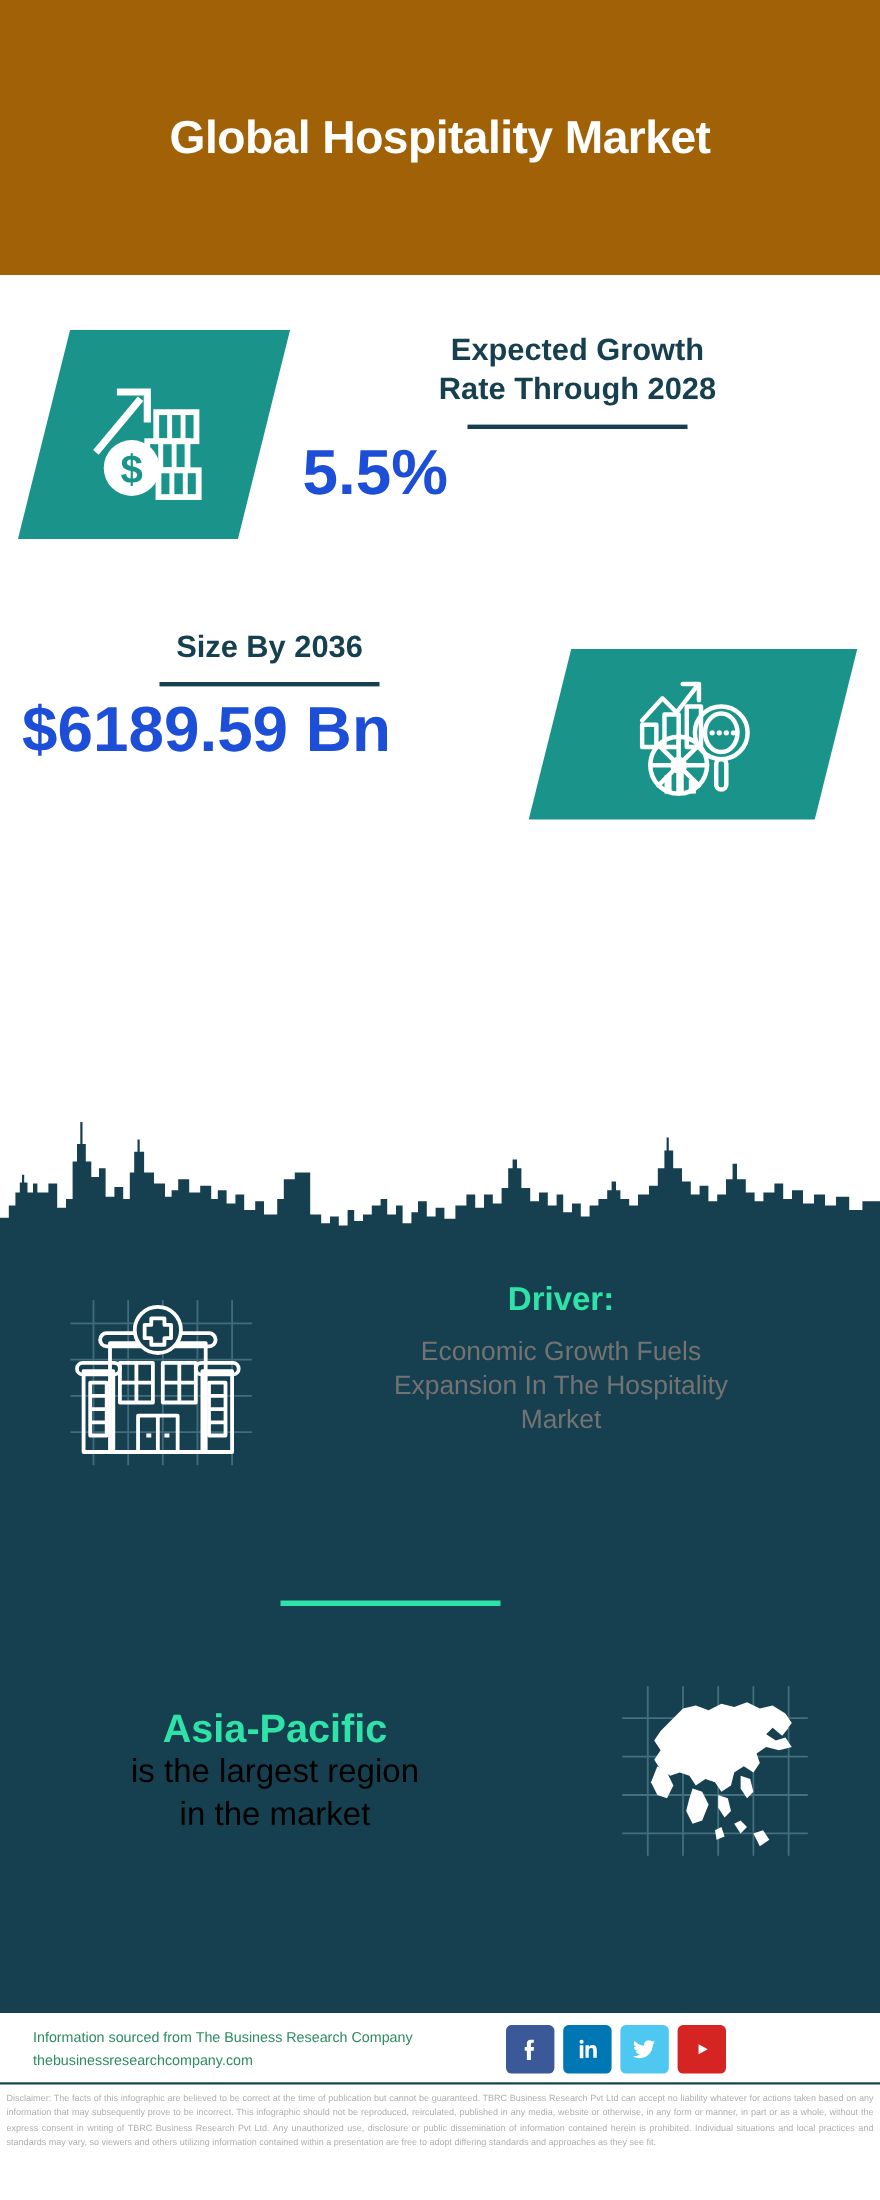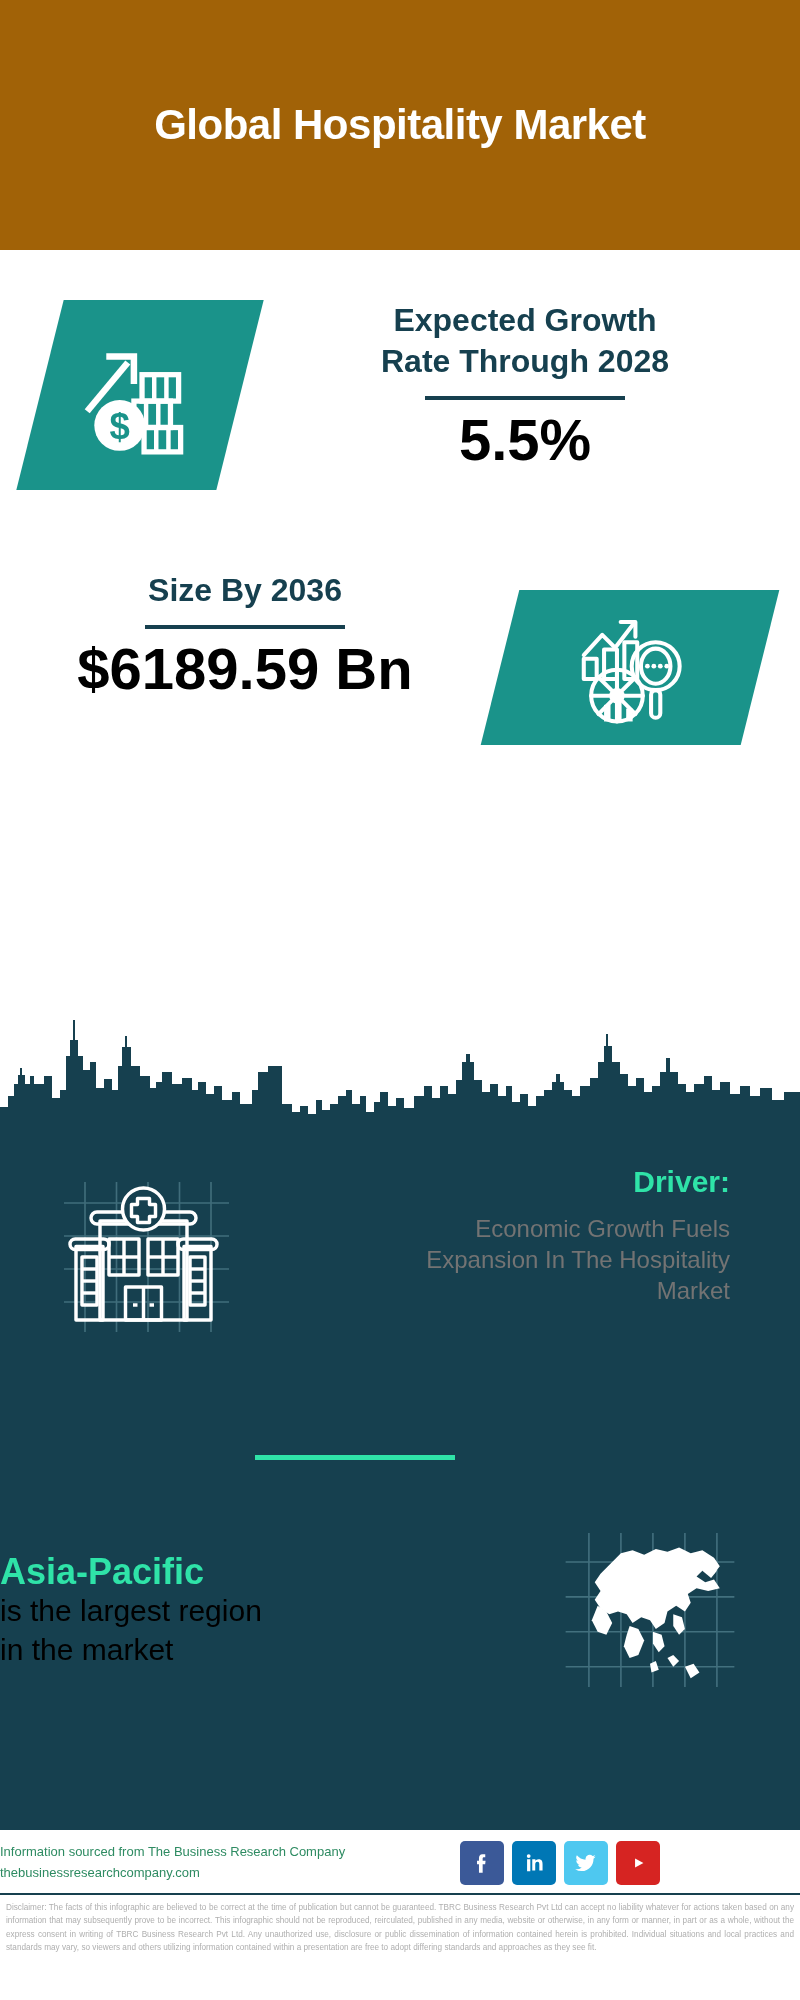--- a/index.html
+++ b/index.html
@@ -38,79 +38,78 @@
     background:#1A938A;
     transform:skewX(-14deg);
     display:flex; align-items:center; justify-content:center;
   }
   .para > svg { transform:skewX(14deg); }
 
   .stat-block { position:absolute; }
   .stat-label {
     color:#16404F;
     font-weight:bold;
-    font-size:32px;
+    font-size:28px;
     line-height:1.28;
     text-align:center;
   }
   .stat-rule {
     height:4px; background:#16404F; margin:14px auto 10px auto; width:200px;
   }
   .stat-value {
-    color:#000000;
+    color:#1d4ed8;
     font-weight:bold;
     font-size:58px;
-    text-align:center;
     line-height:1.05;
   }
 
   
   .skyline { position:absolute; left:0; top:1000px; width:800px; height:150px; }
   .skyline svg { display:block; width:800px; height:150px; }
 
   
   .dark-zone {
     position:absolute; left:0; top:1140px; width:800px; height:690px;
     background:#16404F;
   }
 
   .driver-row {
     position:absolute; left:0; top:1165px; width:800px; height:230px;
     display:flex; align-items:flex-start;
   }
   .icon-cell { width:290px; display:flex; justify-content:center; padding-top:10px;}
-  .driver-text { width:470px; padding-right:30px; text-align:right; }
+  .driver-text { width:470px; padding-right:30px; text-align:center; }
   .driver-heading {
     color:#2FE3A8; font-size:30px; font-weight:bold; margin-bottom:14px;
   }
   .driver-body {
     color:#737373; font-size:24px; font-weight:normal; line-height:1.3;
   }
 
   .green-divider {
     position:absolute; left:255px; top:1455px; width:200px; height:5px;
     background:#2FE3A8;
   }
 
   .region-row {
     position:absolute; left:0; top:1515px; width:800px; height:190px;
     display:flex; align-items:center;
   }
-  .region-text { width:500px; text-align:left; }
+  .region-text { width:500px; text-align:center; }
   .region-title { color:#2FE3A8; font-size:36px; font-weight:bold; line-height:1.15;}
   .region-sub   { color:#000000; font-size:30px; font-weight:300; line-height:1.28; }
   .map-cell { width:300px; display:flex; justify-content:center; }
 
   
   .footer {
     position:absolute; left:0; top:1830px; width:800px; height:65px;
     background:#ffffff;
     display:flex; align-items:center;
   }
-  .footer-text { width:450px; }
+  .footer-text { padding-left:30px; width:450px; }
   .footer-line { color:#2E8B62; font-size:13px; line-height:1.6; }
   .socials { display:flex; gap:8px; margin-left:10px; }
   .social {
     width:44px; height:44px; border-radius:5px;
     display:flex; align-items:center; justify-content:center;
   }
   .footer-rule {
     position:absolute; left:0; top:1893px; width:800px; height:2px;
     background:#16404F;
   }

